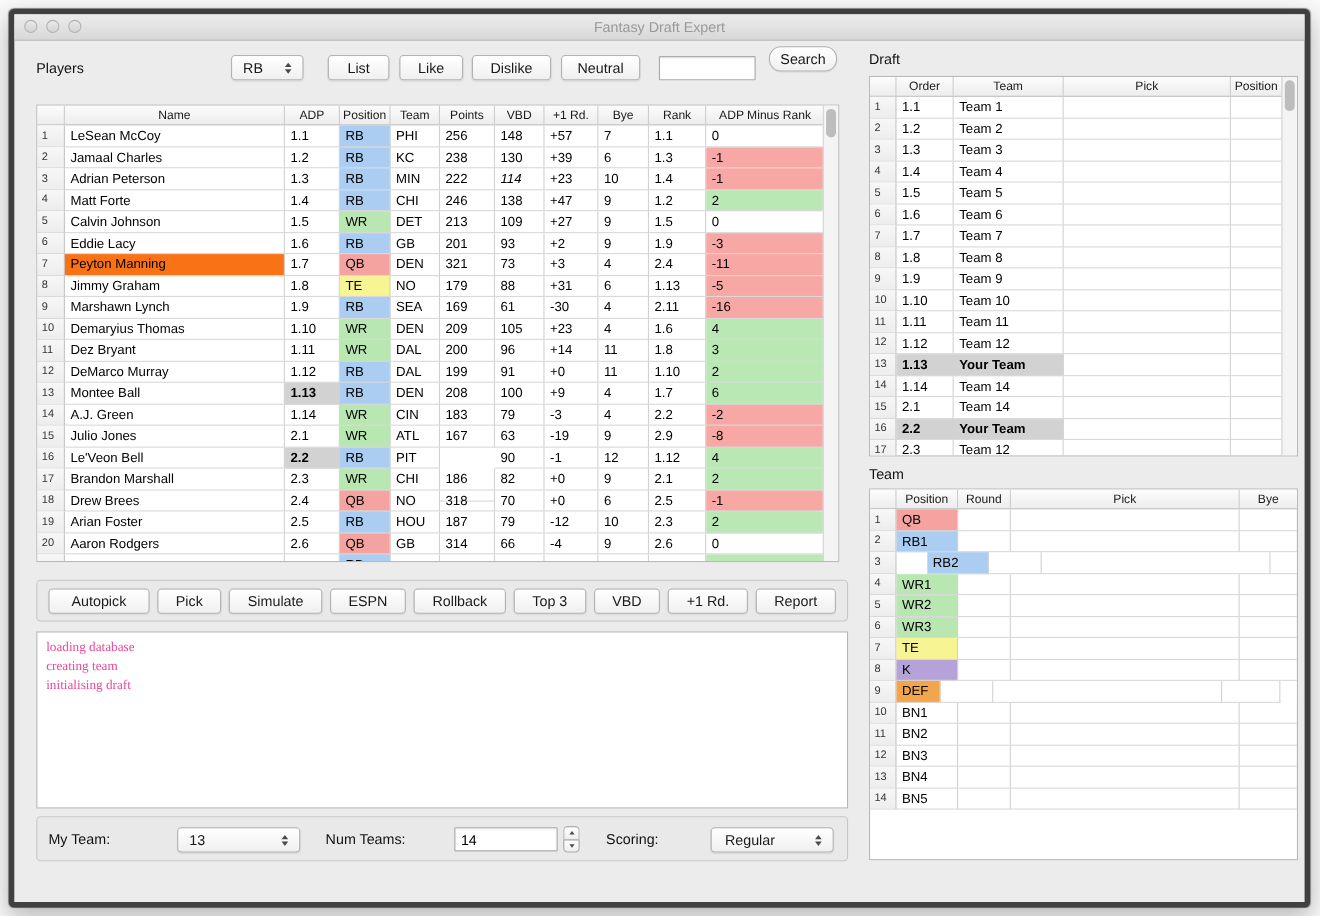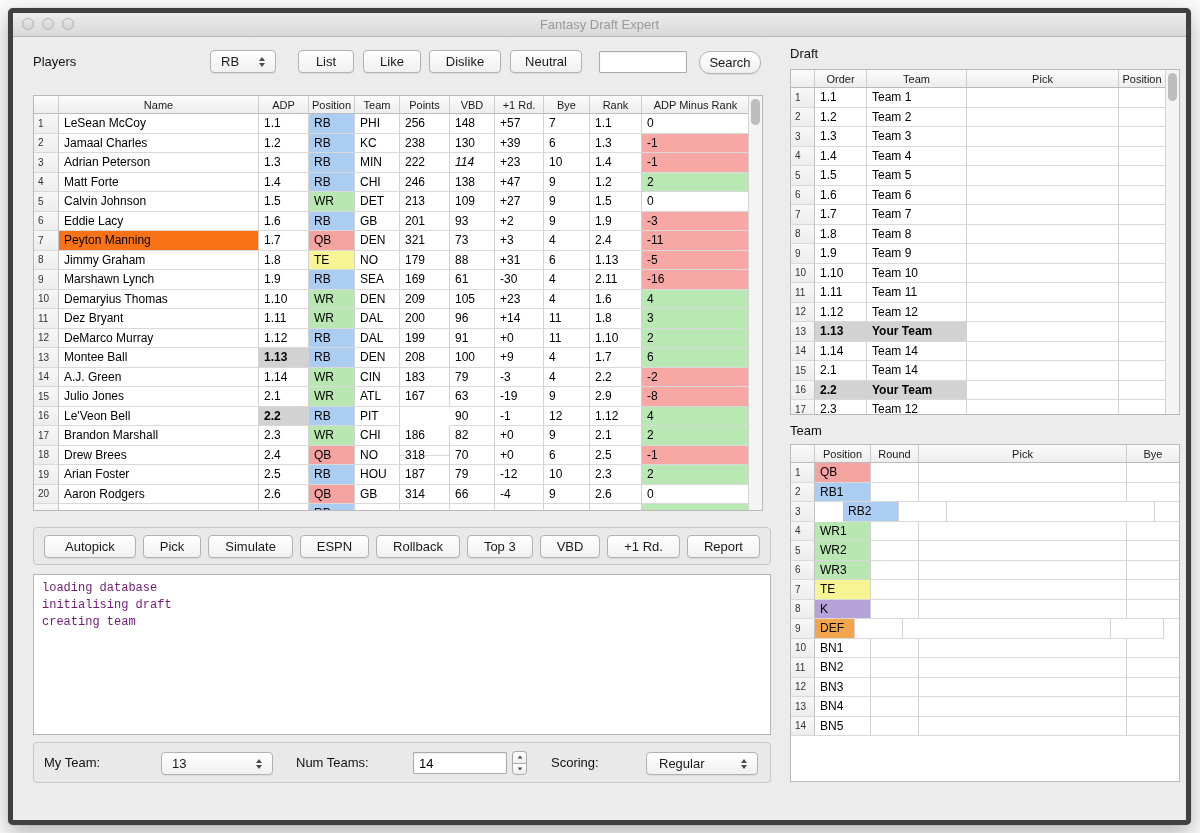--- a/index.html
+++ b/index.html
@@ -43,21 +43,21 @@
   .td{font-size:12px;color:#000;display:flex;align-items:center;padding:0 0 0 5px;
       border-right:1px solid #d2d2d2;border-bottom:1px solid #d9d9d9;box-sizing:border-box;
       flex:none;overflow:hidden;white-space:nowrap;}
   .gut{background:linear-gradient(#f7f7f7,#ededed);border-right:1px solid #c2c2c2;font-size:10px;color:#333;padding-left:4px;}
   .bold{font-weight:bold;}
   .sbar{position:absolute;top:0;right:0;bottom:0;width:14px;background:#f4f4f4;border-left:1px solid #d4d4d4;box-sizing:border-box;}
   .thumb{position:absolute;left:2px;width:9px;border-radius:5px;background:#bdbdbd;}
 
   .groupbox{position:absolute;background:#e9e9e9;border:1px solid #c6c6c6;border-radius:4px;box-sizing:border-box;}
   .console{position:absolute;background:#fff;border:1px solid #b5b5b5;box-sizing:border-box;
-           font-family:Liberation Mono, monospace;font-size:12px;color:#701a75;line-height:17px;padding:5px 8px;}
+           font-family:Liberation Serif, serif;font-size:12px;color:#ec4899;line-height:17px;padding:5px 8px;}
   .ctl-label{position:absolute;font-size:13px;color:#111;top:12px;}
 </style>
 </head>
 <body>
 
 <div class="stage">
   <div class="window">
     <div class="titlebar">
       <div class="traffic">
         <span class="light"></span>
@@ -79,21 +79,21 @@
           </span>
       </div>
       <div id="filter-buttons">
           <div class="btn" style="left: 285px; top: 13px; width: 56px;">List</div>
           <div class="btn" style="left: 350px; top: 13px; width: 58px;">Like</div>
           <div class="btn" style="left: 416px; top: 13px; width: 72px;">Dislike</div>
           <div class="btn" style="left: 497px; top: 13px; width: 72px;">Neutral</div>
         </div>
 
       <input class="field" style="left: 586px; top: 14px; width: 88px;" value="">
-      <div class="btn" style="left:686px;top:14px;width:62px;border-radius:11px;">Search</div>
+      <div class="btn" style="left:686px;top:5px;width:62px;border-radius:11px;">Search</div>
 
       <div class="dtable" id="players-table" style="left:20px;top:58px;width:730px;height:416px;">
           <div class="thead">
             <div class="th" style="width: 25px;"></div>
             <div class="th" style="width: 200px;">Name</div>
             <div class="th" style="width: 50px;">ADP</div>
             <div class="th" style="width: 46px;">Position</div>
             <div class="th" style="width: 45px;">Team</div>
             <div class="th" style="width: 50px;">Points</div>
             <div class="th" style="width: 45px;">VBD</div>
@@ -389,22 +389,22 @@
             <div class="btn" style="position: relative; padding: 0px 16px;">Rollback</div>
             <div class="btn" style="position: relative; padding: 0px 16px;">Top 3</div>
             <div class="btn" style="position: relative; padding: 0px 16px;">VBD</div>
             <div class="btn" style="position: relative; padding: 0px 16px;">+1 Rd.</div>
             <div class="btn" style="position: relative; padding: 0px 16px;">Report</div>
           </div>
       </div>
 
       <div class="console" id="log-console" style="left:20px;top:537px;width:738px;height:161px;">
           <div>loading database</div>
+          <div>creating team</div>
           <div>initialising draft</div>
-          <div>creating team</div>
         </div>
 
       <div class="groupbox" style="left:20px;top:705px;width:738px;height:41px;">
         <span class="ctl-label" style="left:10px;">My Team:</span>
         <div class="btn popup" style="left:127px;top:9px;width:112px;">
           <span>13</span>
           <span class="arrows">
               <i class="au"></i>
               <i class="ad"></i>
             </span>

